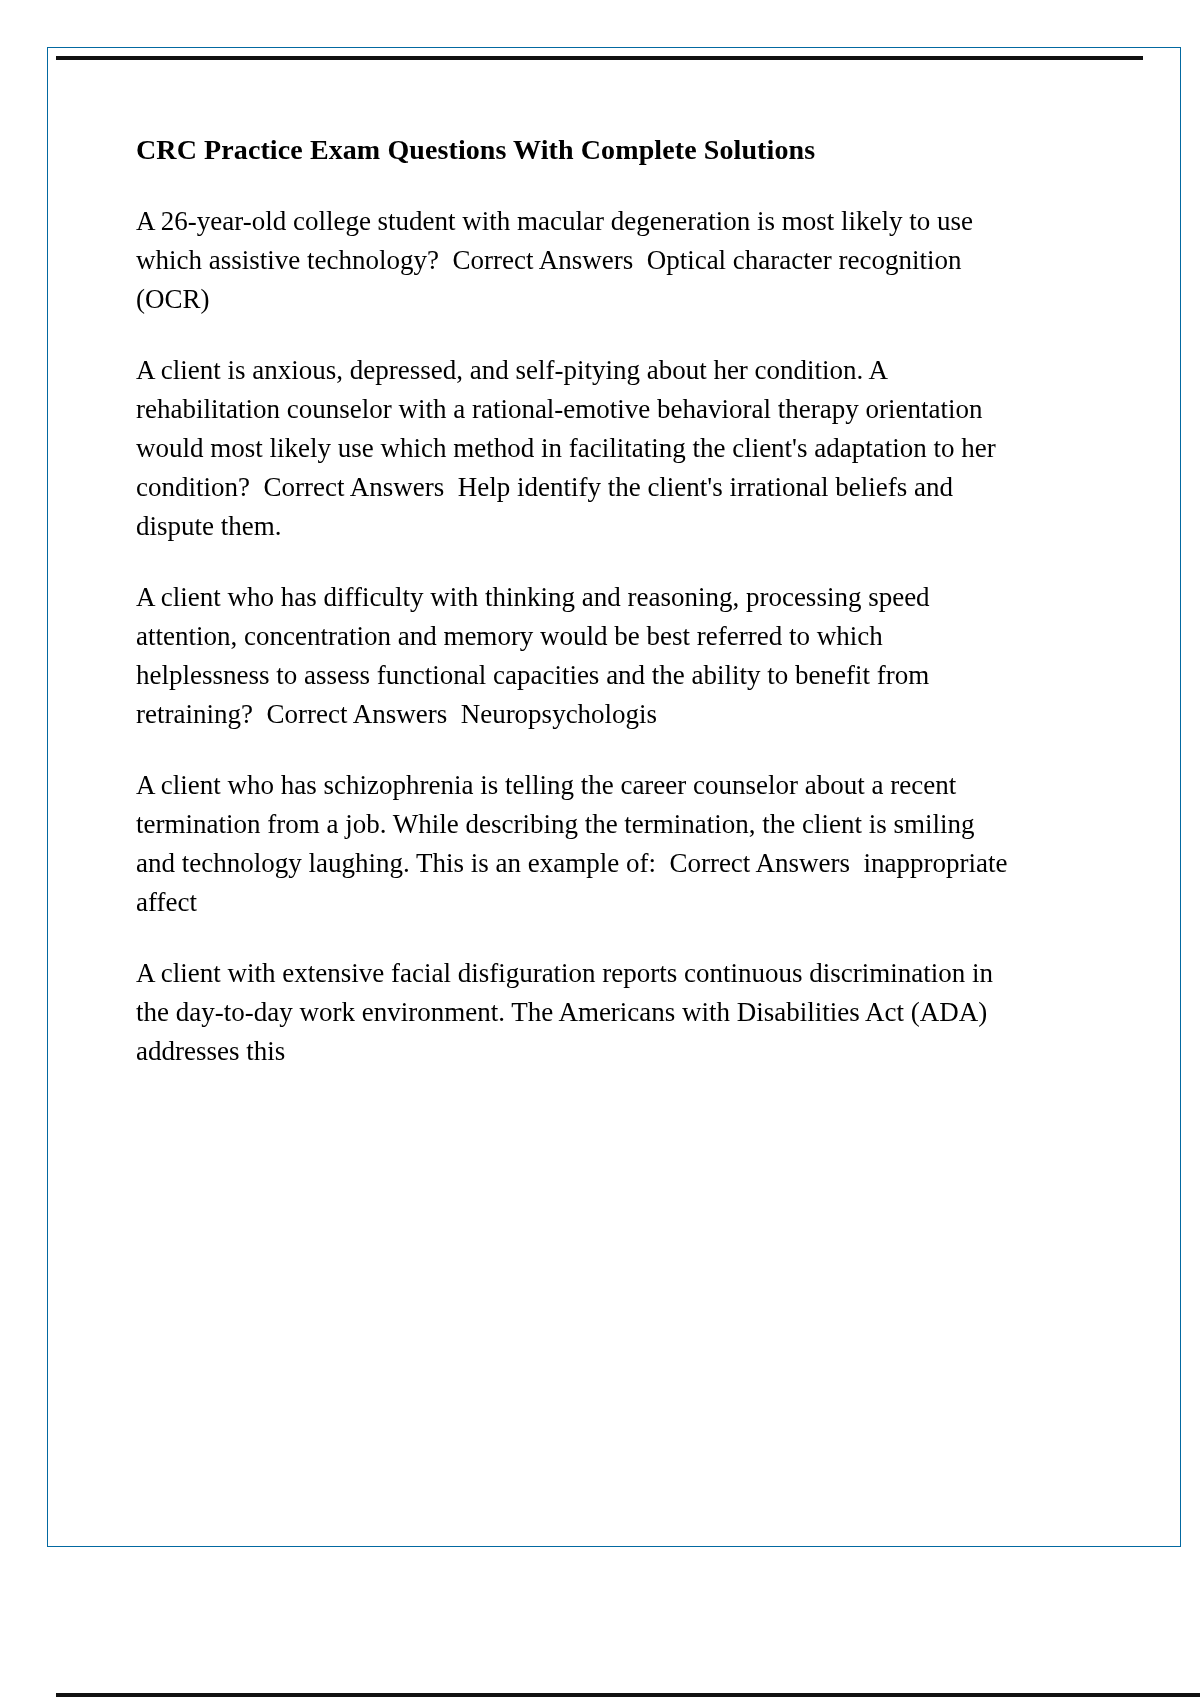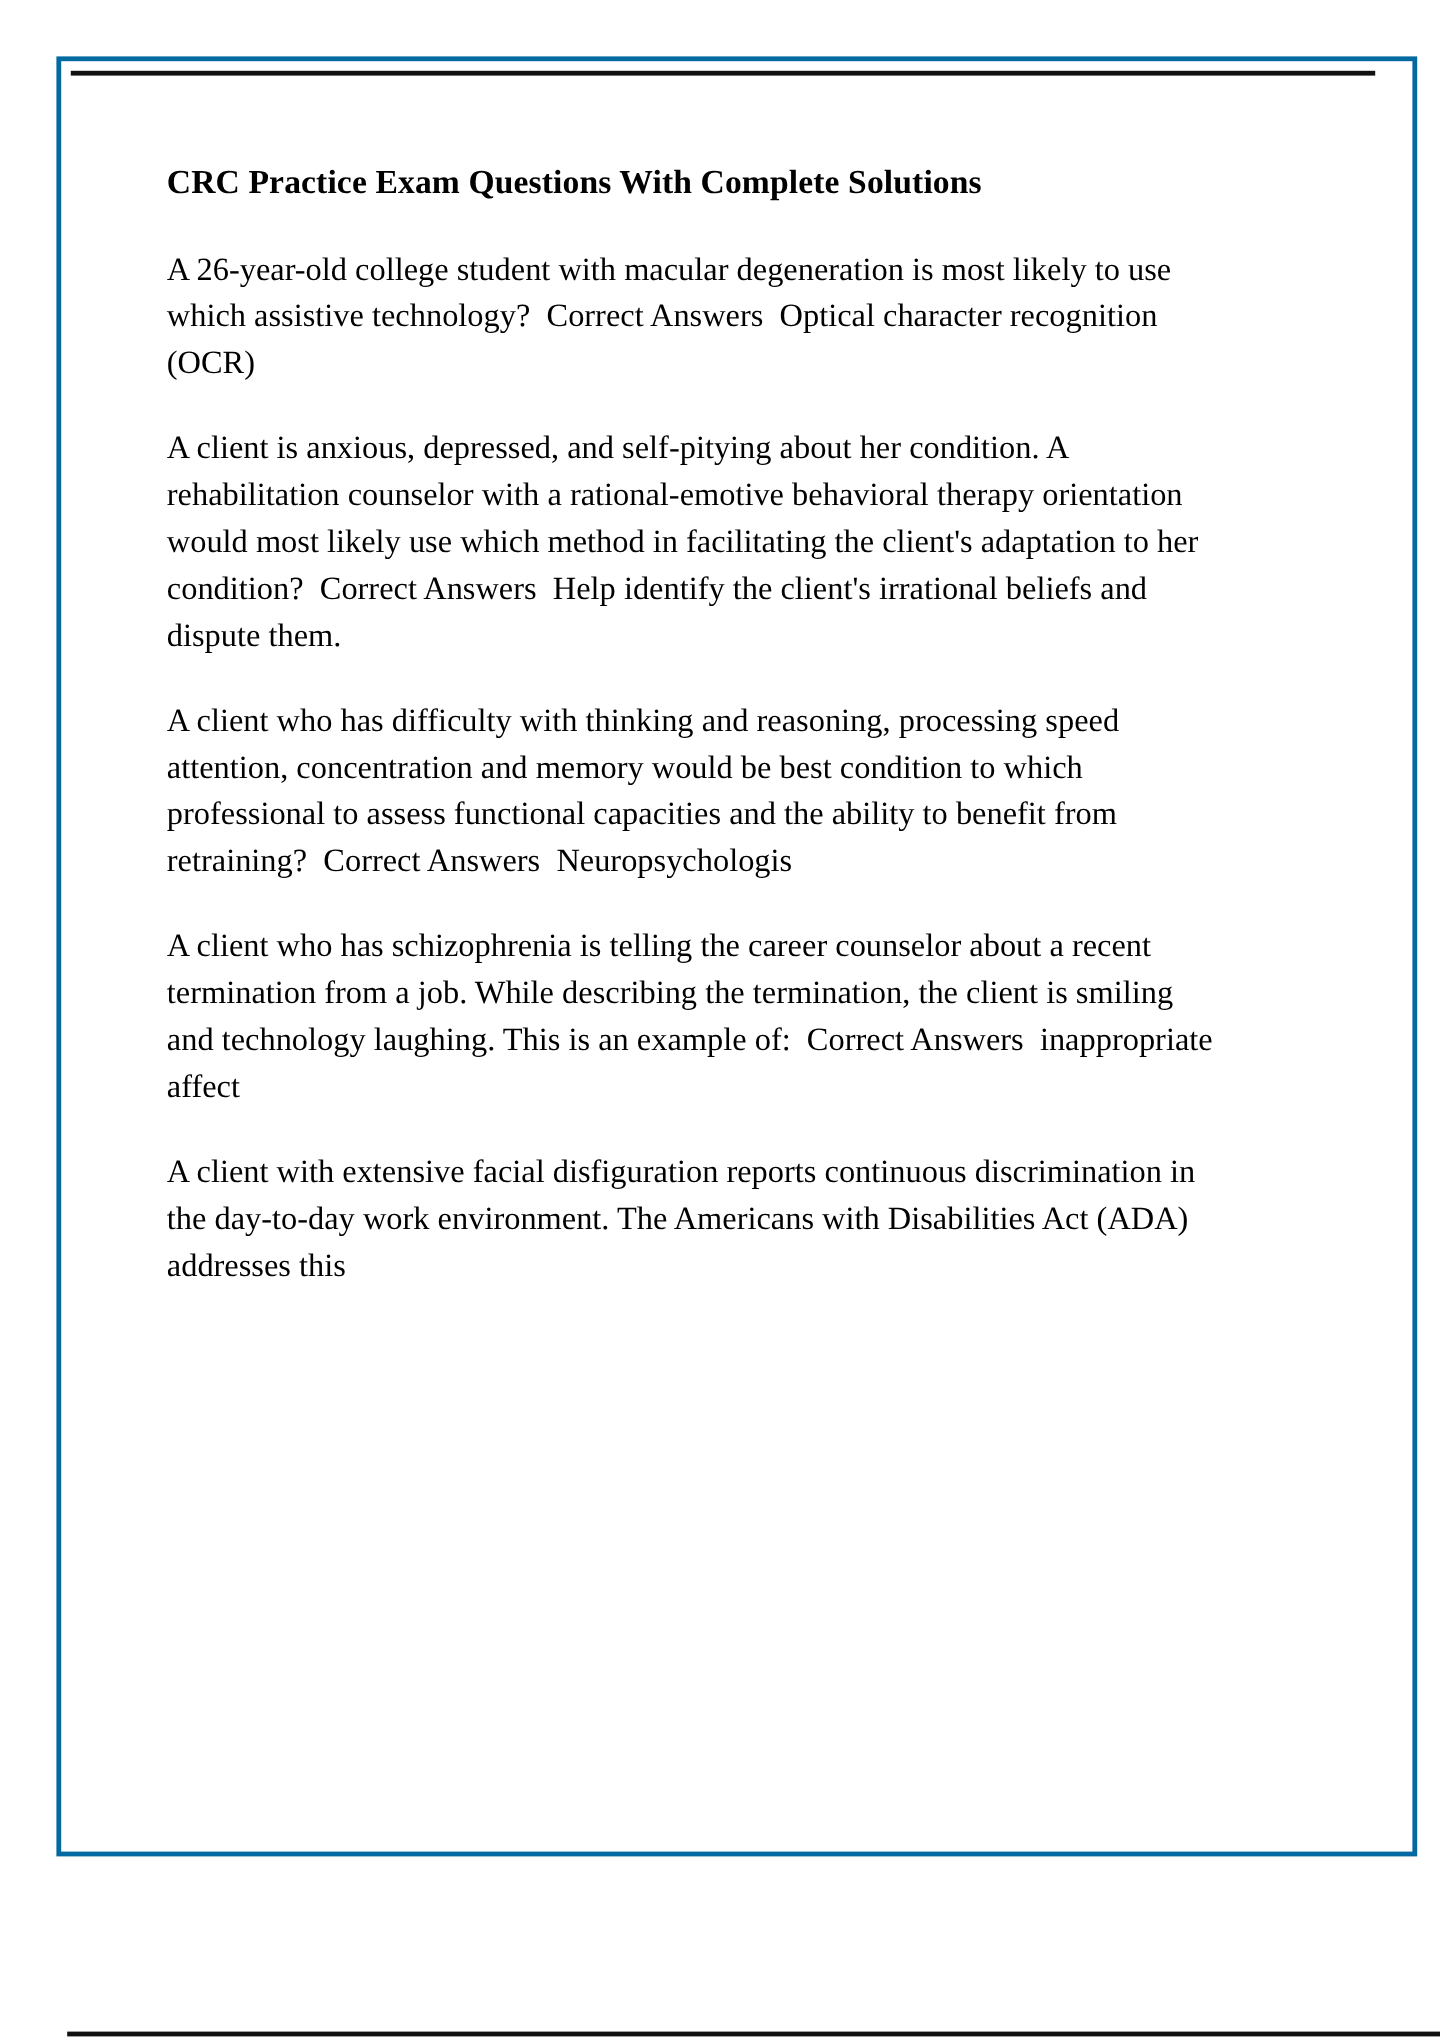--- a/index.html
+++ b/index.html
@@ -17,21 +17,21 @@
     -webkit-font-smoothing: antialiased;
   }
 
   
   .page-sheet {
     position: absolute;
     left: 47px;
     top: 47px;
     width: 1134px;
     height: 1500px;
-    border: 4px solid #0369a1;
+    border: 1px solid #0369a1;
     box-sizing: border-box;
     background: #ffffff;
   }
 
   
   .page-top-rule {
     position: absolute;
     left: 8px;
     top: 8px;
     width: 1087px;
@@ -85,21 +85,21 @@
 
   <div class="doc-body">
 
     <h1 class="doc-title">CRC Practice Exam Questions With Complete Solutions</h1>
 
     <p class="doc-paragraph">A 26-year-old college student with macular degeneration is most likely to use which assistive technology?  Correct Answers  Optical character recognition (OCR)</p>
 
 
     <p class="doc-paragraph">A client is anxious, depressed, and self-pitying about her condition. A rehabilitation counselor with a rational-emotive behavioral therapy orientation would most likely use which method in facilitating the client's adaptation to her condition?  Correct Answers  Help identify the client's irrational beliefs and dispute them.</p>
 
-    <p class="doc-paragraph">A client who has difficulty with thinking and reasoning, processing speed attention, concentration and memory would be best condition to which professional to assess functional capacities and the ability to benefit from retraining?  Correct Answers  Neuropsychologis</p>
+    <p class="doc-paragraph">A client who has difficulty with thinking and reasoning, processing speed attention, concentration and memory would be best referred to which helplessness to assess functional capacities and the ability to benefit from retraining?  Correct Answers  Neuropsychologis</p>
 
     <p class="doc-paragraph">A client who has schizophrenia is telling the career counselor about a recent termination from a job. While describing the termination, the client is smiling and technology laughing. This is an example of:  Correct Answers  inappropriate affect</p>
 
     <p class="doc-paragraph">A client with extensive facial disfiguration reports continuous discrimination in the day-to-day work environment. The Americans with Disabilities Act (ADA) addresses this</p>
 
   </div>
 </div>
 
 <div class="next-page-rule"></div>
 

